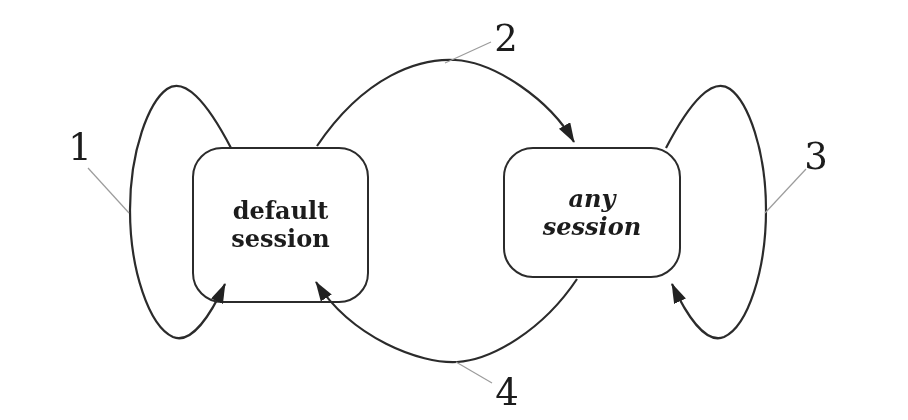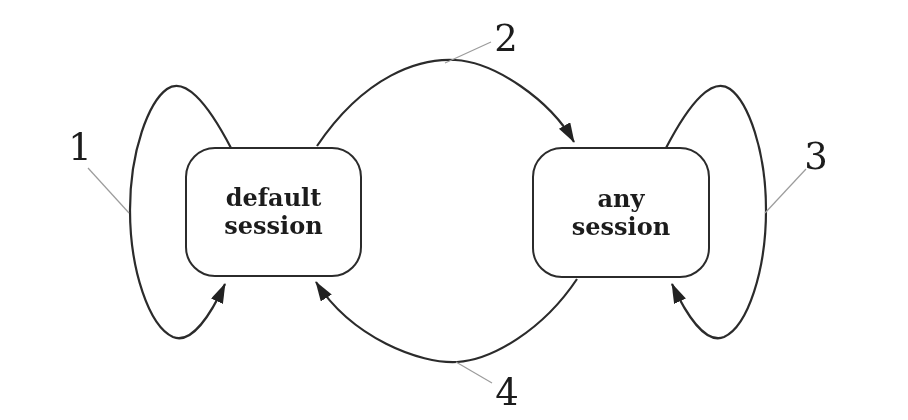--- a/index.html
+++ b/index.html
@@ -10,22 +10,22 @@
   }
   .diagram{position:absolute;left:0;top:0;width:908px;height:420px;}
   svg.links{position:absolute;left:0;top:0;z-index:2;}
   .state{
     position:absolute;z-index:1;
     background:#ffffff;border:2px solid #2b2b2b;border-radius:30px;
     display:flex;flex-direction:column;align-items:center;justify-content:center;
     font-weight:bold;font-size:24px;line-height:28px;color:#1c1c1c;
     text-align:center;box-sizing:border-box;
   }
-  .state-left{left:185px;top:147px;width:177px;height:130px;}
-  .state-right{left:532px;top:147px;width:178px;height:131px;}
+  .state-left{left:192px;top:147px;width:177px;height:156px;}
+  .state-right{left:503px;top:147px;width:178px;height:131px;font-style:italic;}
   .num-label{
     position:absolute;z-index:3;transform:translate(-50%,-50%);
     font-size:37px;color:#1c1c1c;line-height:1;
   }
   .num-1{left:80px;top:147px;}
   .num-2{left:506px;top:38px;}
   .num-3{left:816px;top:156px;}
   .num-4{left:507px;top:392px;}
 </style>
 </head>

